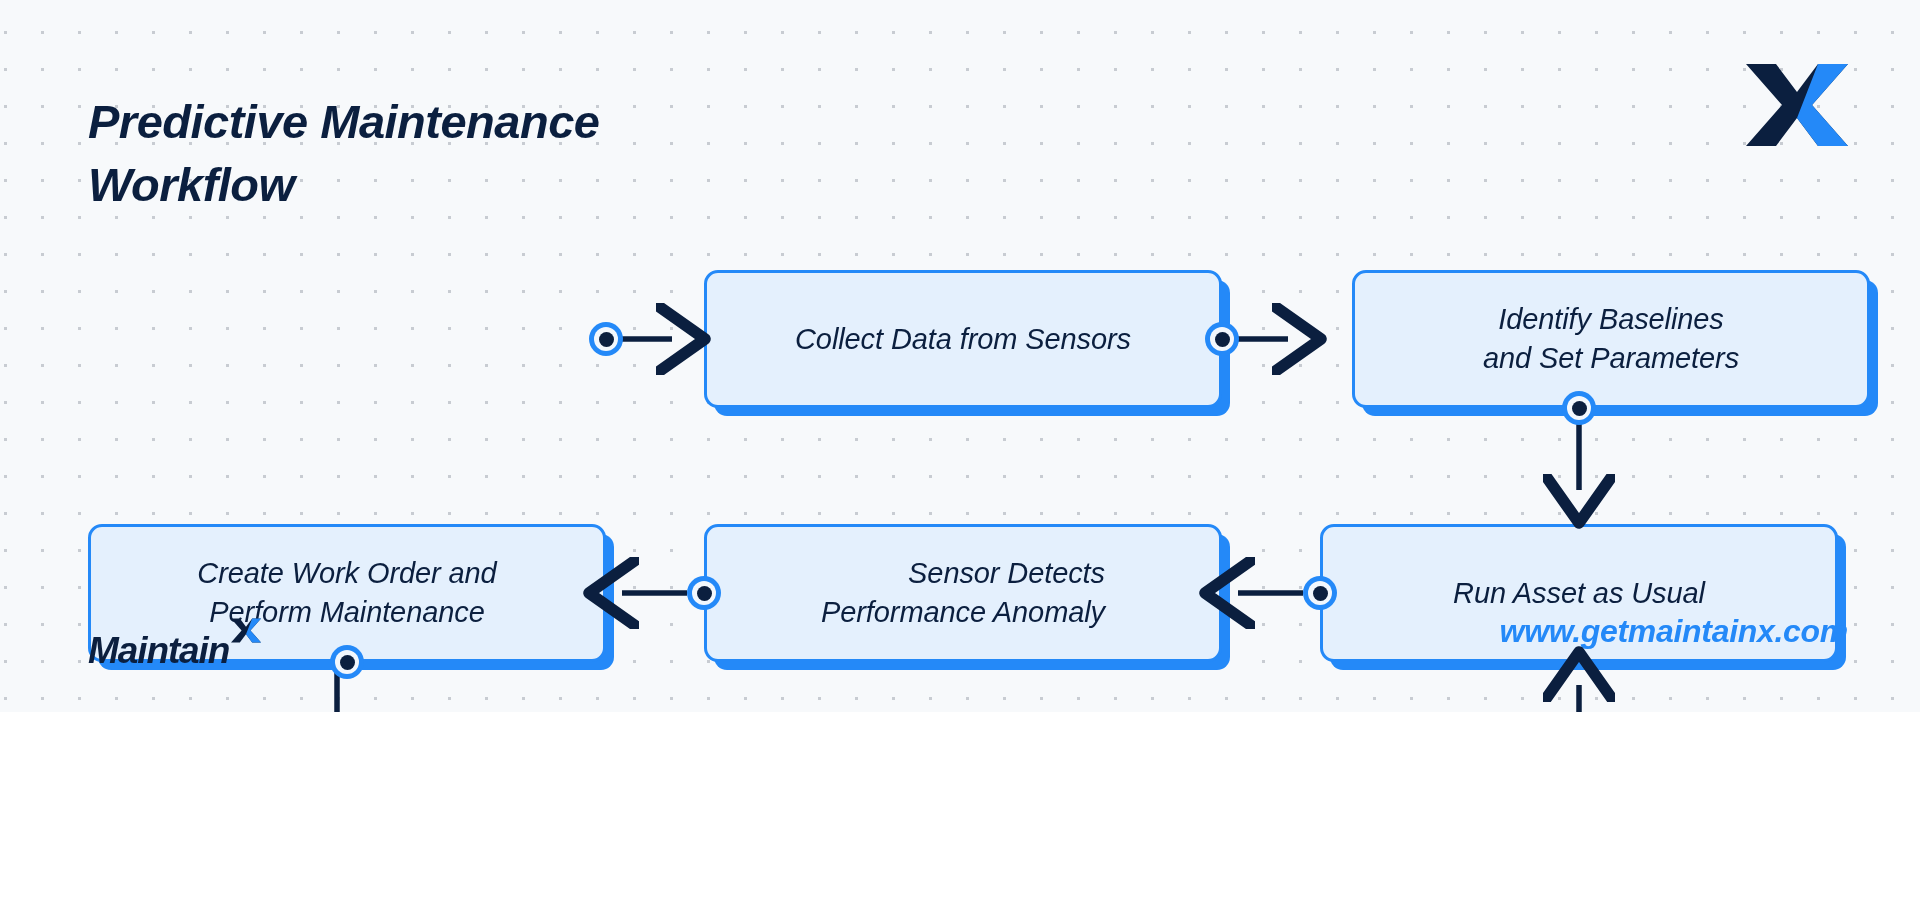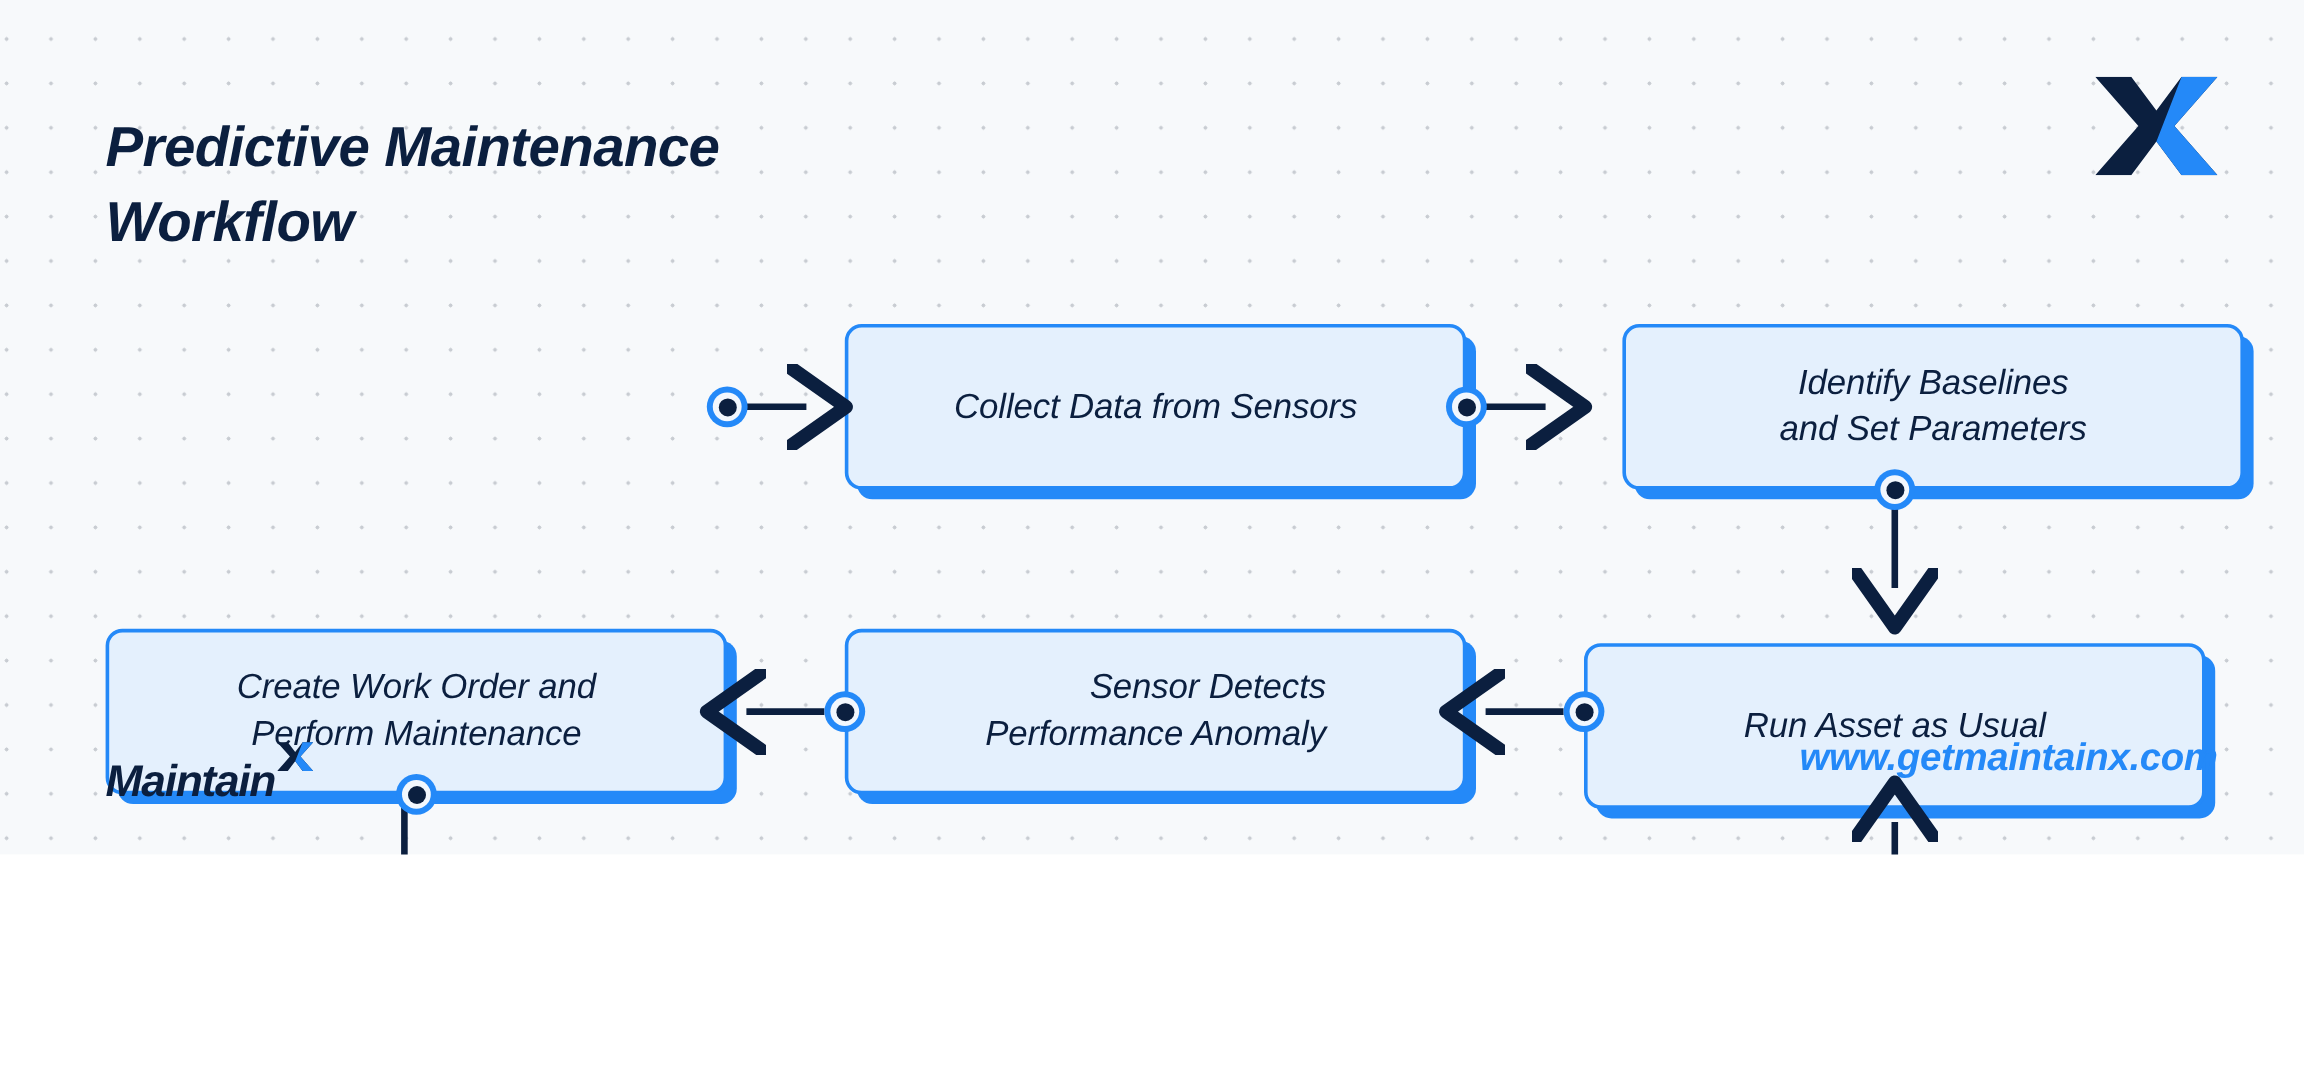--- a/index.html
+++ b/index.html
@@ -72,21 +72,21 @@
   }
 
   
   #node-connect   { left: 88px;   top: 270px; width: 518px; height: 138px; }
   #node-collect   { left: 704px;  top: 270px; width: 518px; height: 138px; }
   #node-baselines { left: 1320px; top: 270px; width: 518px; height: 138px; margin-left: 32px; }
 
   
   #node-workorder { left: 88px;   top: 524px; width: 518px; height: 138px; }
   #node-anomaly   { left: 704px;  top: 524px; width: 518px; height: 138px; text-align: right; }
-  #node-run       { left: 1320px; top: 536px; width: 518px; height: 138px; justify-content: center; }
+  #node-run       { left: 1320px; top: 524px; width: 518px; height: 138px; justify-content: center; }
 
   
   .dot {
     position: absolute;
     width: 34px;
     height: 34px;
     border-radius: 50%;
     background: #2489f8;
     display: flex;
     align-items: center;

